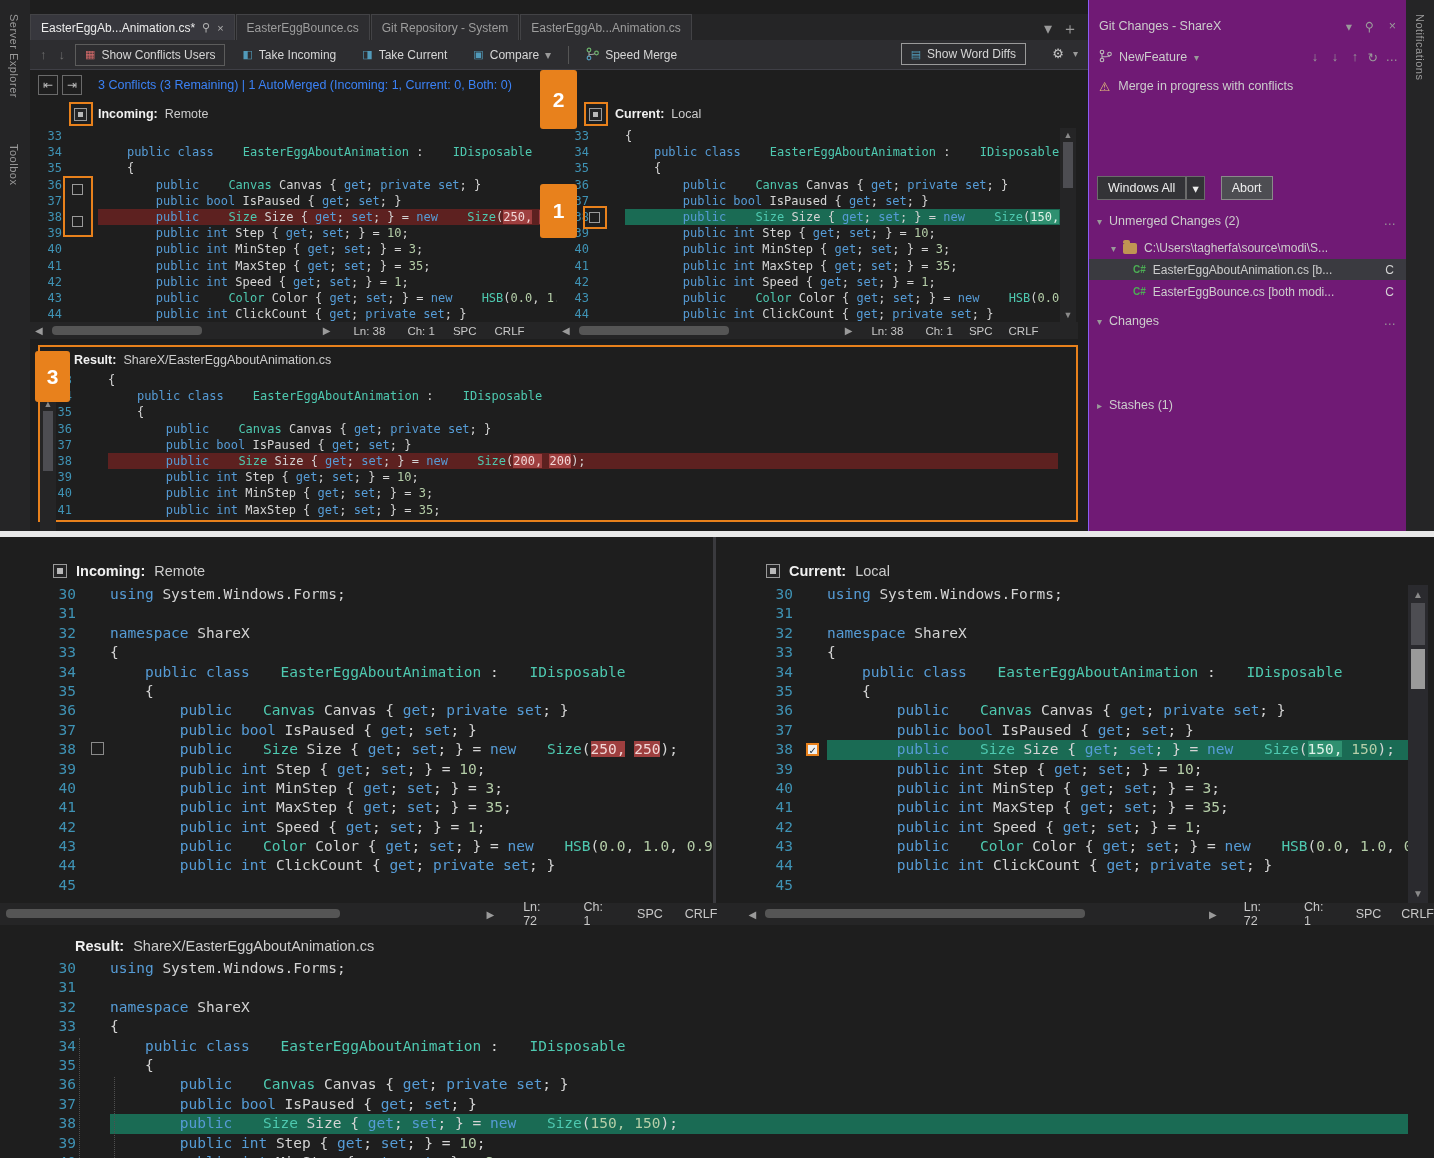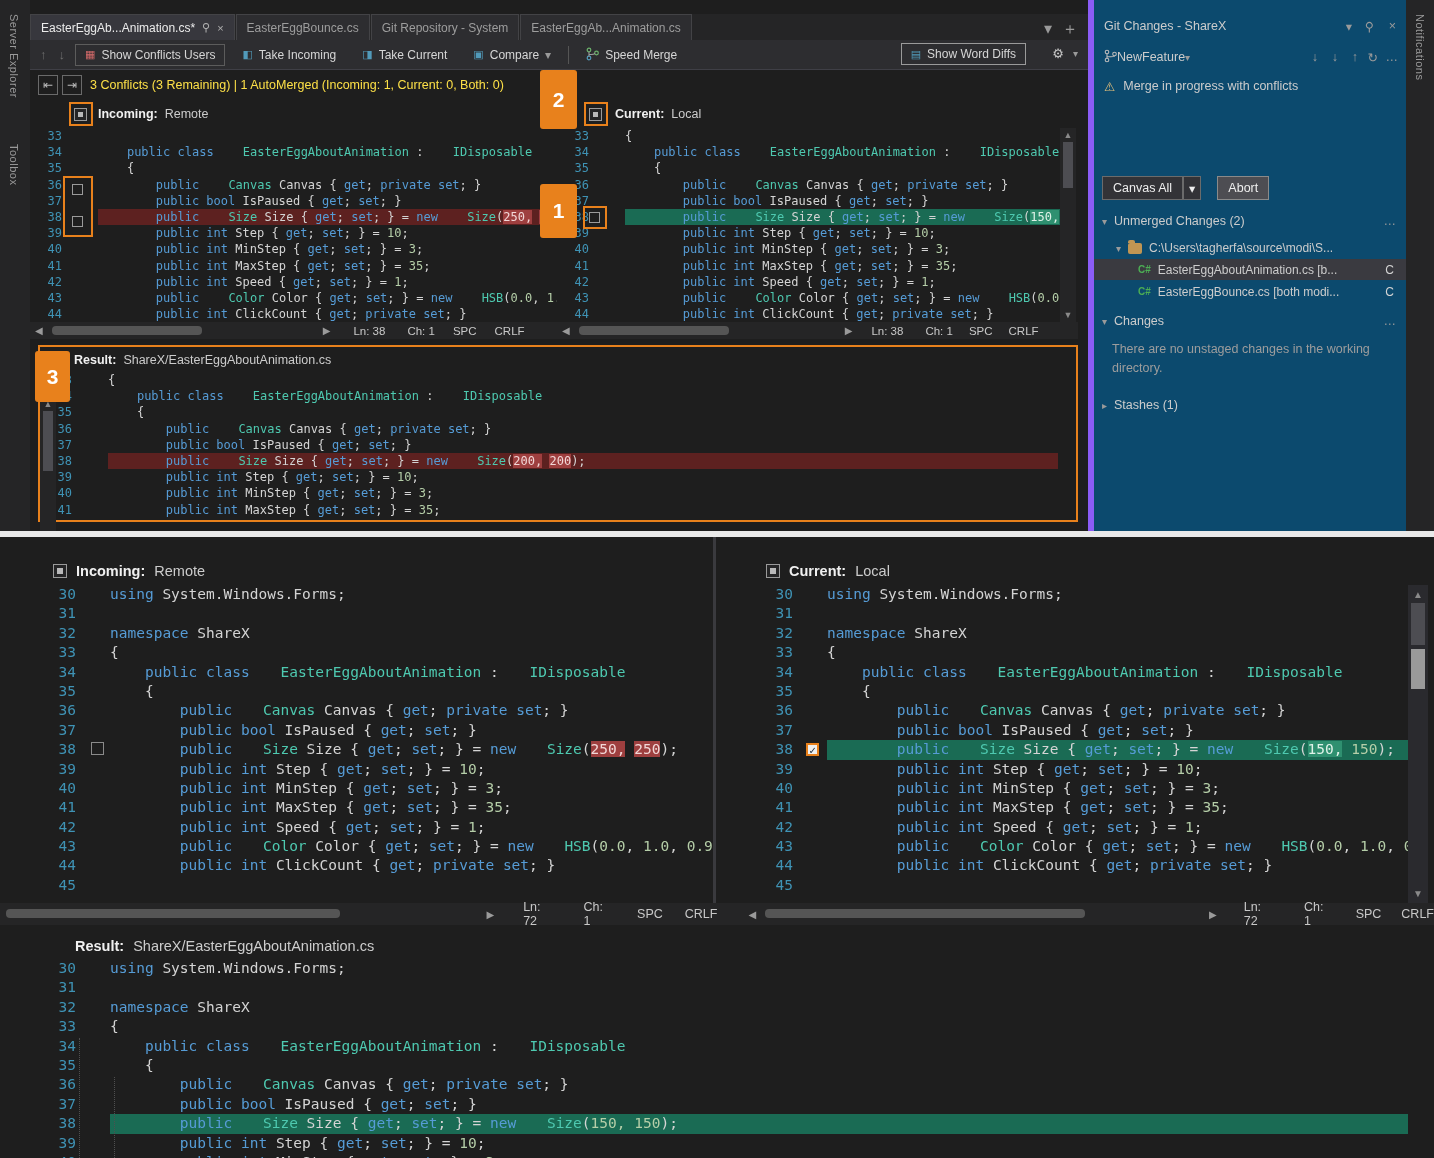--- a/index.html
+++ b/index.html
@@ -63,21 +63,21 @@
   .vscroll { background:#252526; position:relative; }
   .vthumb { position:absolute; left:3px; right:3px; background:#4d4d52; }
   .va { position:absolute; left:0; right:0; text-align:center; color:#8a8a8a; font-size:9px; }
 
   
   .badge { background:#e8811c; color:#ffffff; font-weight:bold; font-size:21px; display:flex; align-items:center; justify-content:center; border-radius:3px; z-index:40; }
   .obox { border:2px solid #e8811c; z-index:40; background:transparent; }
   .scb { display:inline-block; width:11px; height:11px; border:1px solid #9a9a9a; background:#1e1e1e; position:absolute; }
 
   
-  .gitpanel { background:#0c4a6e; border-left:6px solid #8b5cf6; font-size:12.5px; }
+  .gitpanel { background:#701a75; border-left:1px solid #8b5cf6; font-size:12.5px; }
   .grow { position:absolute; left:0; right:0; display:flex; align-items:center; }
   .gicon { color:#9a9a9a; }
   .gbtn { height:24px; border:1px solid #6b6b6b; background:#333337; color:#eeeeee; font-size:12.5px; display:inline-flex; align-items:center; padding:0 10px; }
   .gbtn.lighter { background:#4d4d52; border-color:#8a8a8a; }
   .msgbox { background:#333337; border:1px solid #3f3f46; color:#d0d0d0; font-size:12.5px; font-family:"Liberation Sans",sans-serif; resize:none; padding:7px 8px; width:100%; height:100%; }
   .msgbox::placeholder { color:#8a8a8a; }
   .folder { display:inline-block; width:14px; height:11px; background:#c09553; border-radius:2px; position:relative; }
   .folder::before { content:""; position:absolute; top:-3px; left:0; width:7px; height:3px; background:#c09553; border-radius:2px 2px 0 0; }
   .csicon { color:#4cae54; font-weight:bold; font-size:10px; }
   .filerow { position:absolute; left:0; right:0; height:21px; display:flex; align-items:center; gap:7px; font-size:12px; color:#cccccc; }
@@ -154,21 +154,21 @@
       <span class="ico" style="color:#519aba;">▤</span>
       <span>Show Word Diffs</span>
     </button>
     <span class="abs" style="right:24px;top:6px;color:#c5c5c5;font-size:13px;">⚙</span>
     <span class="abs gicon" style="right:10px;top:8px;font-size:10px;">▾</span>
   </div>
 
   <div class="abs" style="left:30px;top:70px;width:1058px;height:30px;display:flex;align-items:center;gap:4px;padding-left:8px;">
     <span class="navbox">⇤</span>
     <span class="navbox">⇥</span>
-    <span style="font-size:12.5px;color:#fde047;margin-left:4px;">3 Conflicts (3 Remaining) | 1 AutoMerged (Incoming: 1, Current: 0, Both: 0)</span>
+    <span style="font-size:12.5px;color:#3b82f6;margin-left:12px;">3 Conflicts (3 Remaining) | 1 AutoMerged (Incoming: 1, Current: 0, Both: 0)</span>
   </div>
 
   <div class="abs pane-hdr" style="left:30px;top:100px;width:527px;height:28px;padding-left:68px;">
     <b>Incoming:</b>
     <span>Remote</span>
   </div>
   <div class="abs pane-hdr" style="left:557px;top:100px;width:521px;height:28px;padding-left:58px;">
     <b>Current:</b>
     <span>Local</span>
   </div>
@@ -253,21 +253,21 @@
     </div>
   </div>
 
   <div class="abs gitpanel" style="left:1088px;top:0;width:318px;height:531px;">
     <div class="grow" style="top:14px;height:24px;padding:0 10px;">
       <span>Git Changes - ShareX</span>
       <span class="abs gicon" style="right:54px;">▾</span>
       <span class="abs gicon" style="right:32px;">⚲</span>
       <span class="abs gicon" style="right:10px;">×</span>
     </div>
-    <div class="grow" style="top:44px;height:26px;padding:0 10px;">
+    <div class="grow" style="top:44px;height:26px;padding:0 10px;gap:7px;">
       <span>
         <svg width="13" height="14" viewBox="0 0 13 14">
             <circle cx="3" cy="3" r="1.8" fill="none" stroke="#bbbbbb" stroke-width="1.1"></circle>
             <circle cx="3" cy="11" r="1.8" fill="none" stroke="#bbbbbb" stroke-width="1.1"></circle>
             <circle cx="10.5" cy="5" r="1.8" fill="none" stroke="#bbbbbb" stroke-width="1.1"></circle>
             <path d="M3 4.8v4.4 M3.5 7.8 C7 7.8 10.5 7.6 10.5 6.9" fill="none" stroke="#bbbbbb" stroke-width="1.1"></path>
           </svg>
       </span>
       <span>NewFeature</span>
       <span class="gicon" style="font-size:10px;">▾</span>
@@ -275,21 +275,21 @@
       <span class="abs gicon" style="right:68px;">↓</span>
       <span class="abs gicon" style="right:48px;">↑</span>
       <span class="abs gicon" style="right:28px;">↻</span>
       <span class="abs gicon" style="right:8px;">…</span>
     </div>
     <div class="grow" style="top:76px;height:20px;padding:0 10px;gap:8px;">
       <span style="color:#e5c07b;">⚠</span>
       <span>Merge in progress with conflicts</span>
     </div>
     <div class="grow" style="top:176px;height:24px;padding:0 8px;gap:4px;">
-      <button class="gbtn">Canvas All</button>
+      <button class="gbtn">Windows All</button>
       <button class="gbtn" style="padding:0 5px;margin-left:-4px;">▾</button>
       <button class="gbtn lighter" style="margin-left:12px;">Abort</button>
     </div>
     <div class="grow" style="top:210px;height:22px;padding:0 8px;gap:7px;">
       <span class="gicon" style="font-size:10px;">▾</span>
       <span>Unmerged Changes (2)</span>
       <span class="abs gicon" style="right:10px;">…</span>
     </div>
     <div class="grow" style="top:238px;height:20px;padding:0 8px 0 22px;gap:7px;font-size:12px;">
       <span class="gicon" style="font-size:10px;">▾</span>
@@ -304,21 +304,20 @@
     <div class="filerow" style="top:281px;padding:0 8px 0 44px;">
       <span class="csicon">C#</span>
       <span>EasterEggBounce.cs [both modi...</span>
       <span class="abs" style="right:12px;color:#d4d4d4;">C</span>
     </div>
     <div class="grow" style="top:310px;height:22px;padding:0 8px;gap:7px;">
       <span class="gicon" style="font-size:10px;">▾</span>
       <span>Changes</span>
       <span class="abs gicon" style="right:10px;">…</span>
     </div>
-    <div class="abs" style="left:18px;top:340px;width:264px;color:#9d9d9d;line-height:19px;">There are no unstaged changes in the working directory.</div>
     <div class="grow" style="top:394px;height:22px;padding:0 8px;gap:7px;">
       <span class="gicon" style="font-size:10px;">▸</span>
       <span>Stashes (1)</span>
     </div>
   </div>
 
   <div class="abs badge" style="left:540px;top:70px;width:37px;height:59px;">2</div>
   <div class="abs badge" style="left:540px;top:184px;width:37px;height:54px;">1</div>
   <div class="abs badge" style="left:35px;top:351px;width:35px;height:51px;">3</div>
 

